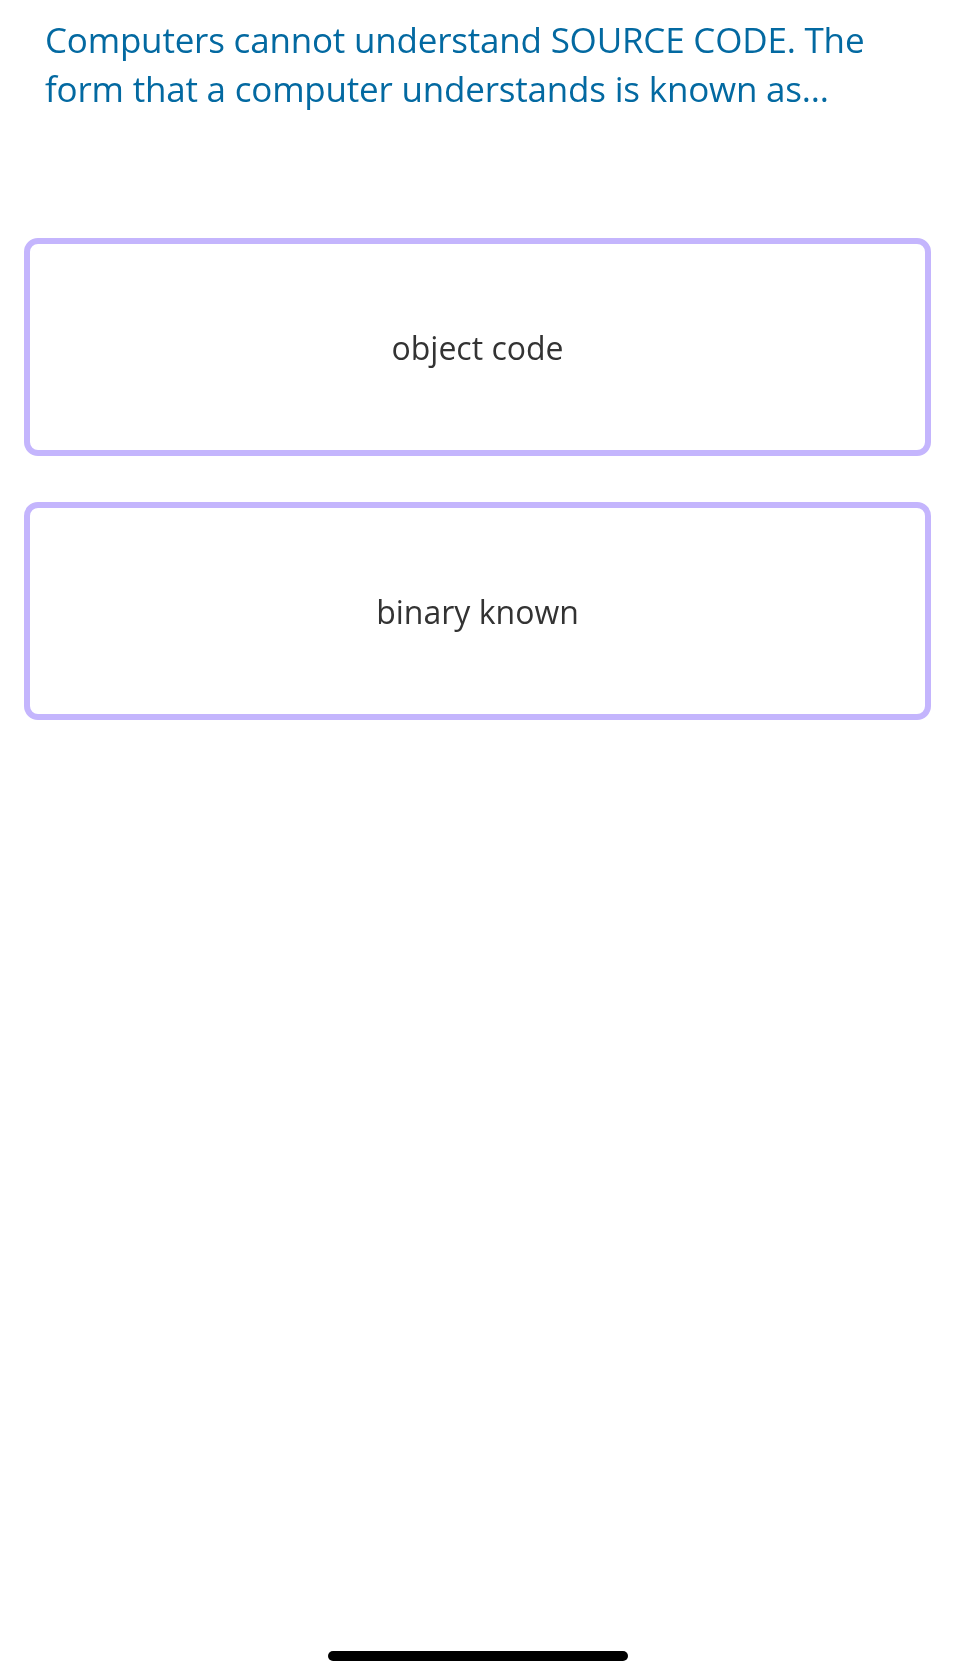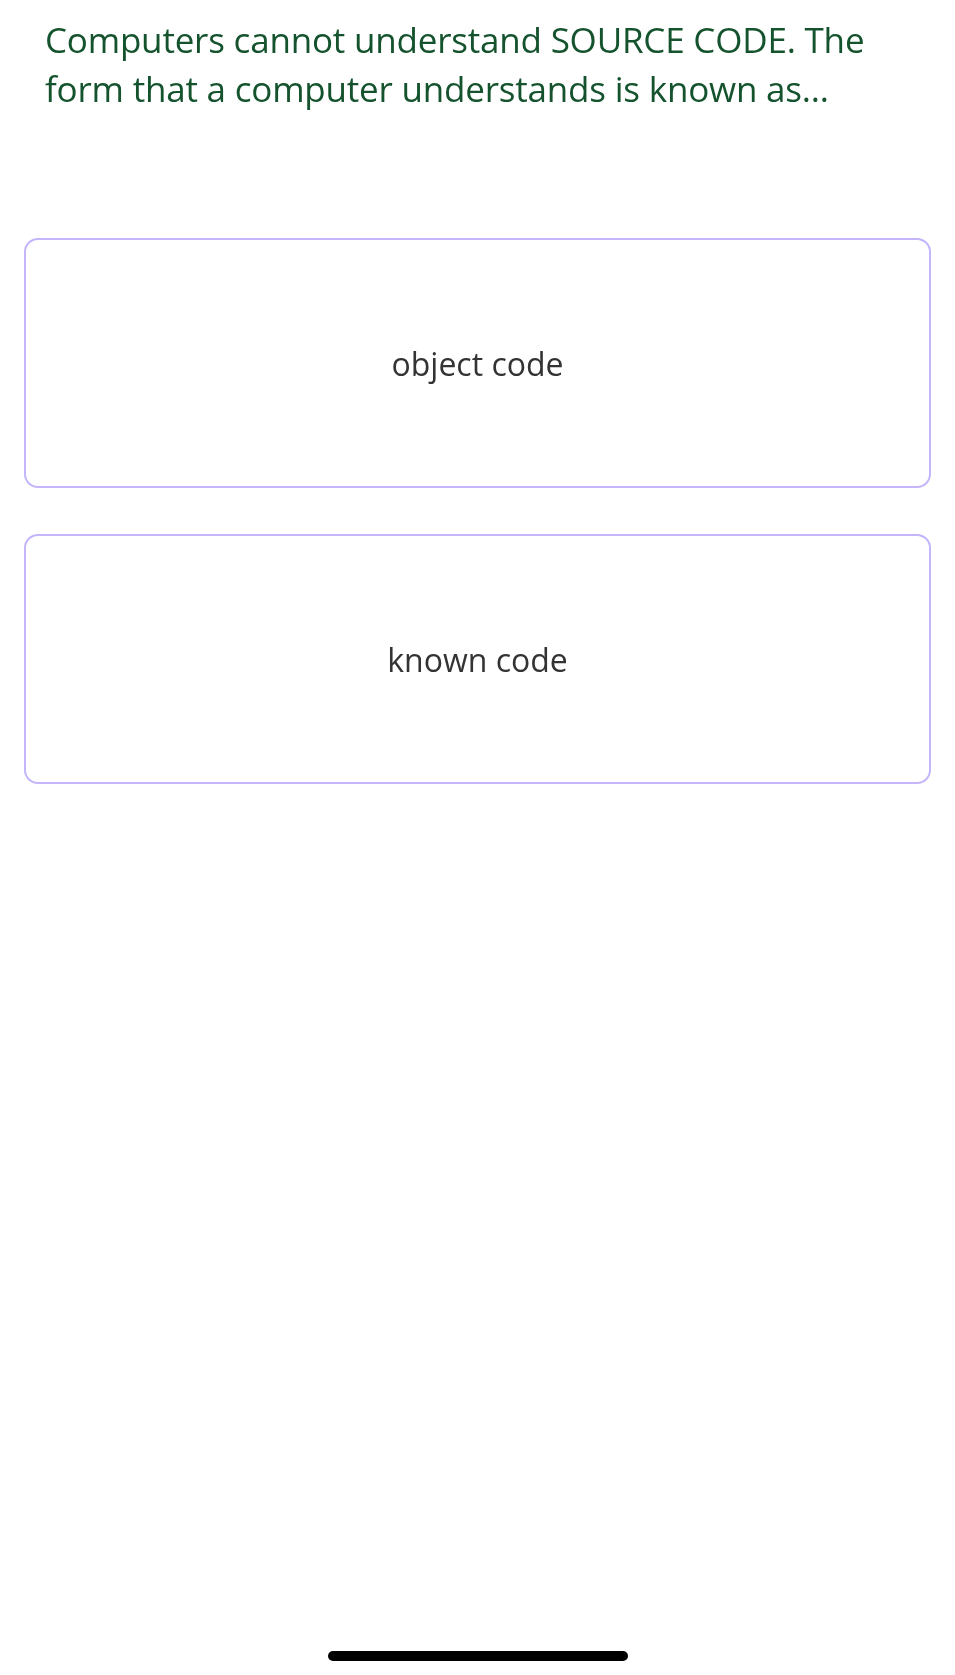--- a/index.html
+++ b/index.html
@@ -13,35 +13,35 @@
       width: 955px;
       height: 1675px;
       position: relative;
       overflow: hidden;
     }
     .container {
       padding: 0;
     }
     .question-text {
       font-size: 35px;
-      color: #14532d;
+      color: #0369a1;
       font-weight: 400;
       line-height: 1.4;
       padding: 15px 61px 0 45px;
       letter-spacing: -0.2px;
     }
     .answers {
       margin-top: 125px;
       padding: 0 24px;
     }
     .answer-card {
-      border: 2px solid #c4b5fd;
+      border: 6px solid #c4b5fd;
       border-radius: 14px;
       background: #ffffff;
-      height: 250px;
+      height: 218px;
       display: flex;
       align-items: center;
       justify-content: center;
       margin-bottom: 46px;
       cursor: pointer;
     }
     .answer-label {
       font-size: 32px;
       color: #333333;
       font-weight: 400;
@@ -62,18 +62,18 @@
 <body>
 
 <div class="container">
   <div class="question-text">Computers cannot understand SOURCE CODE. The form that a computer understands is known as...</div>
 
   <div class="answers">
     <div class="answer-card">
       <span class="answer-label">object code</span>
     </div>
     <div class="answer-card">
-      <span class="answer-label">known code</span>
+      <span class="answer-label">binary known</span>
     </div>
   </div>
 </div>
 
 <div class="home-indicator"></div>
 
 </body></html>

